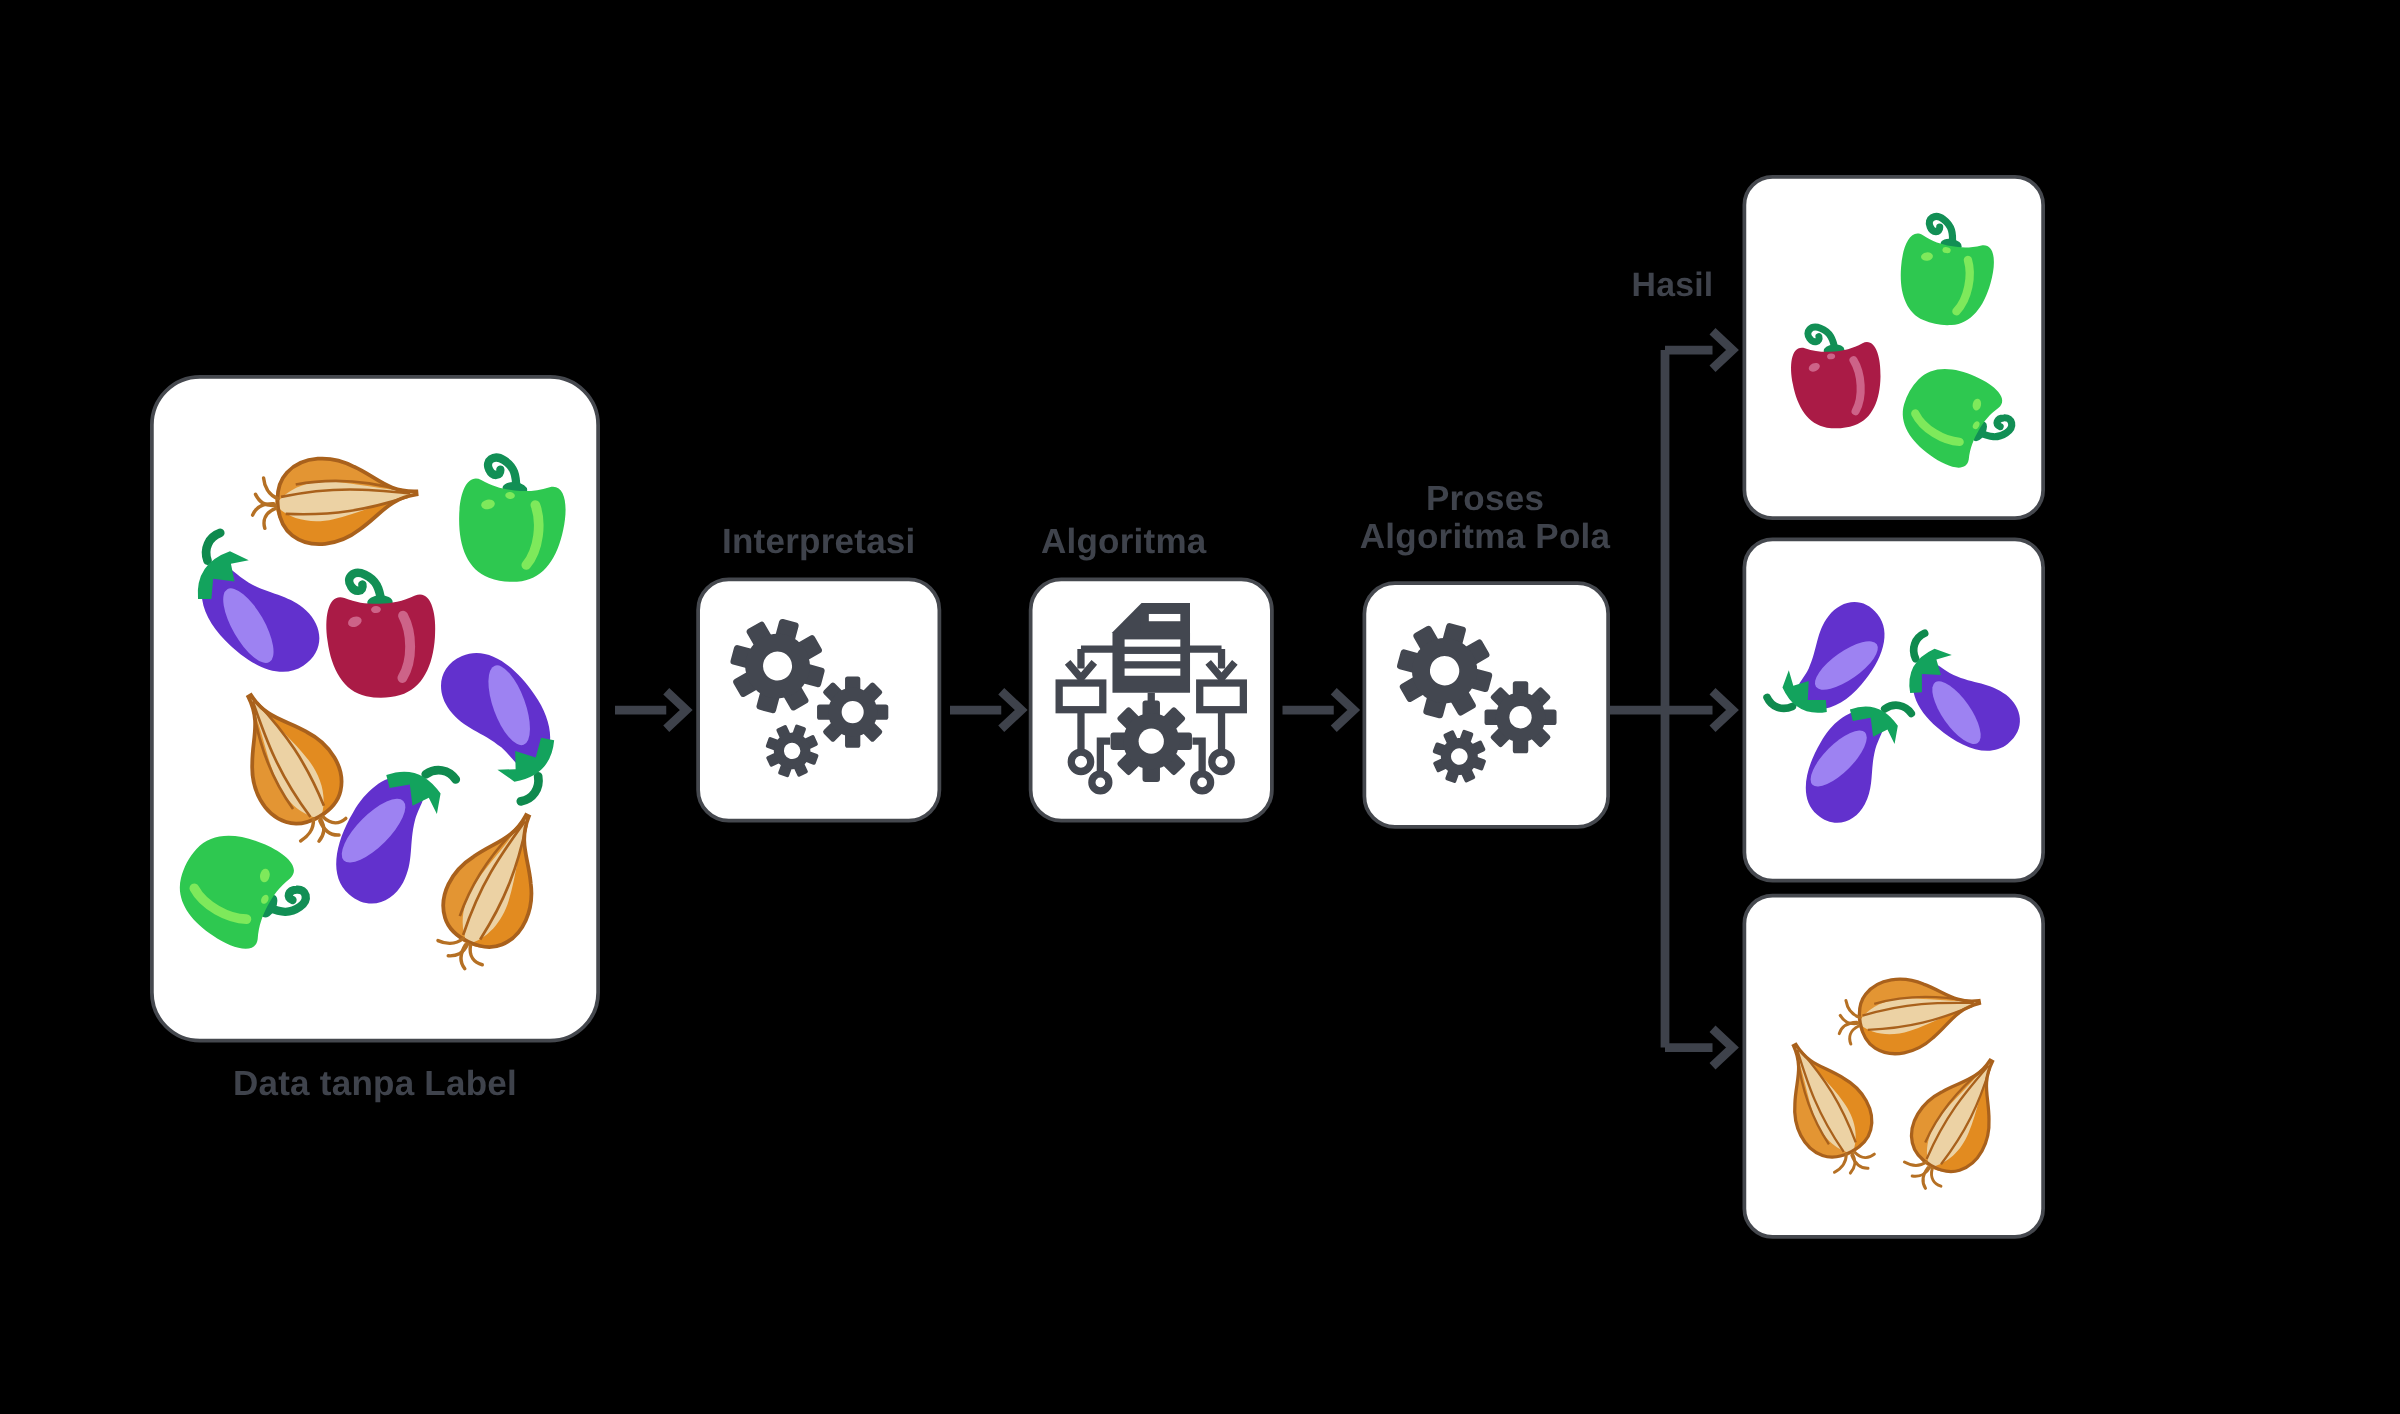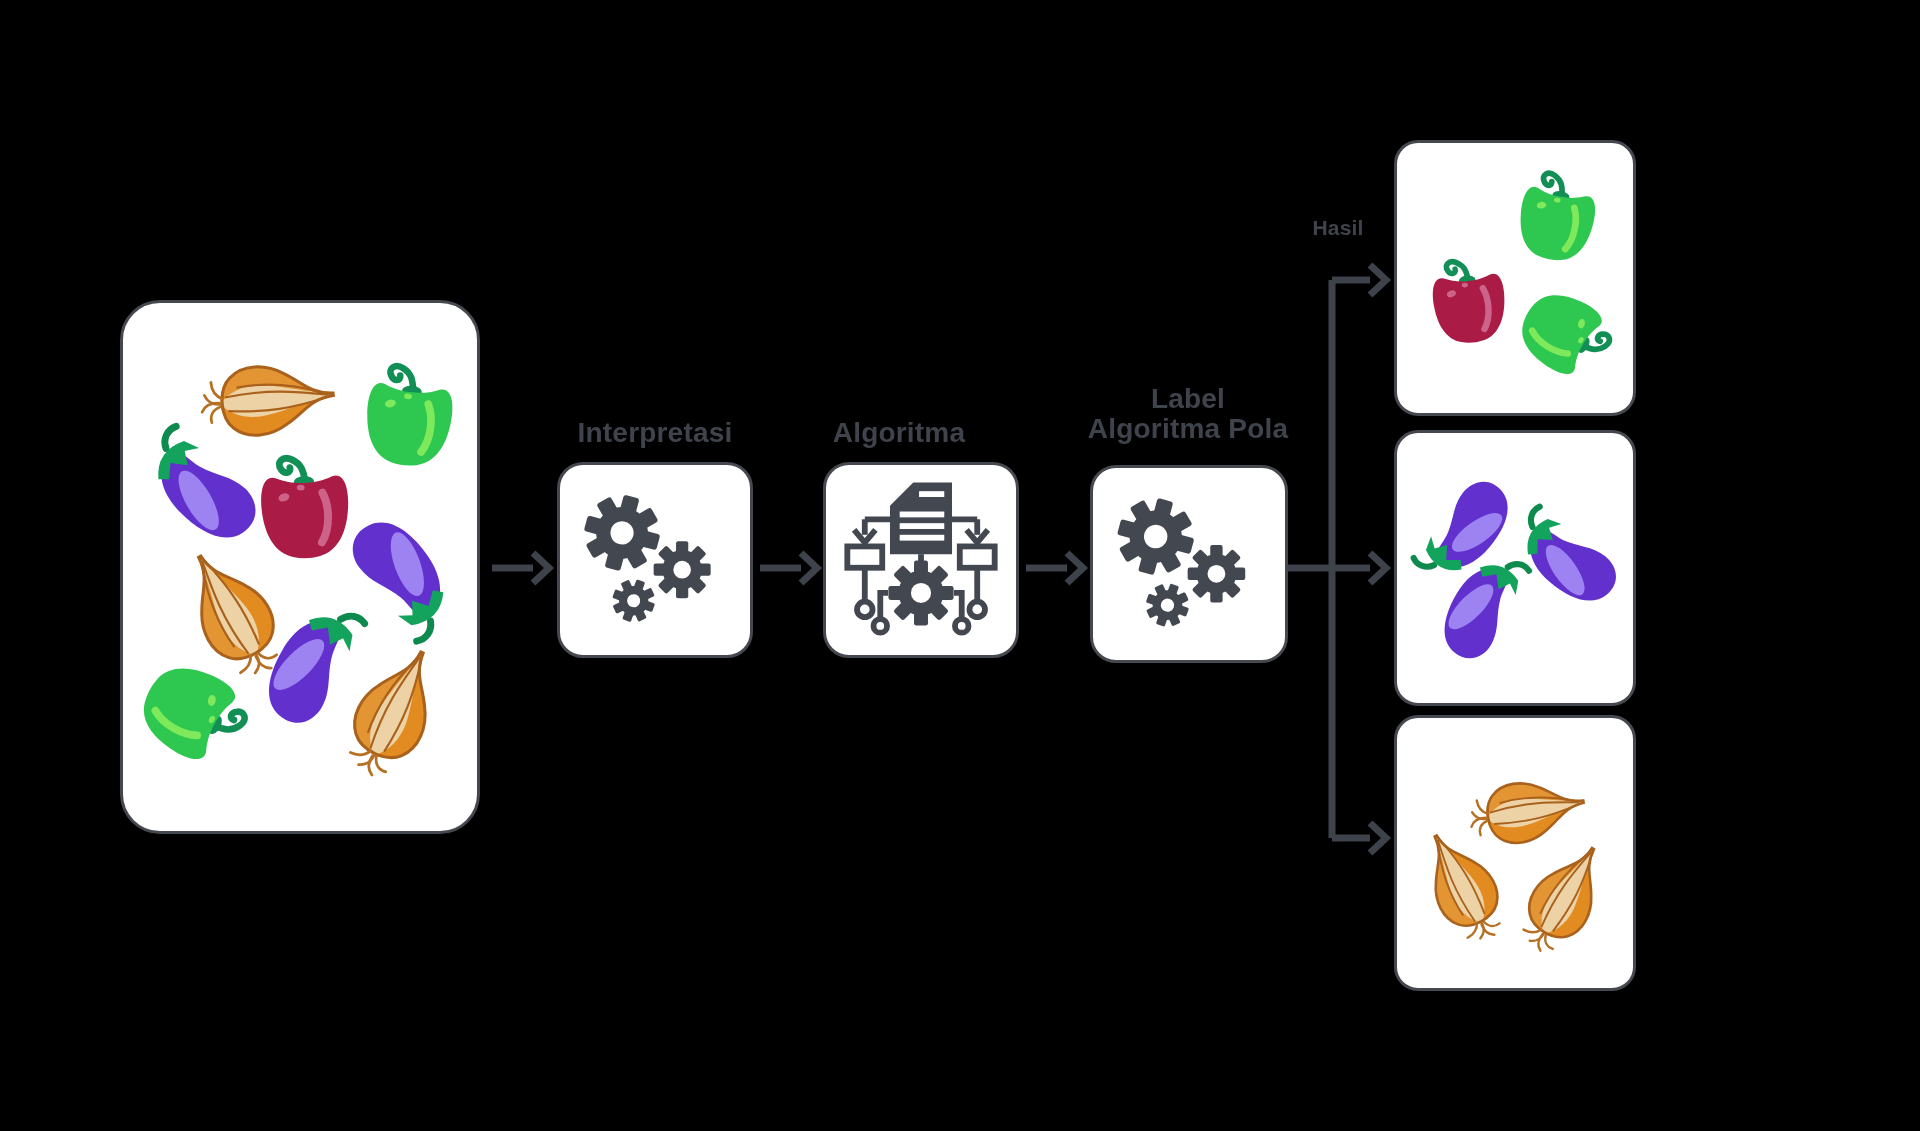--- a/index.html
+++ b/index.html
@@ -11,21 +11,21 @@
           text-align:center;letter-spacing:0.2px;}
   .arrow-layer{position:absolute;left:0;top:0;width:1920px;height:1131px;pointer-events:none;}
   #source-box{left:120px;top:300px;width:360px;height:534px;border-radius:40px;}
   #source-label{left:120px;top:852px;width:360px;}
   #step1-label{left:557px;top:418px;width:196px;}
   #step2-label{left:801px;top:418px;width:196px;}
   #step3-label{left:1073px;top:384px;width:230px;}
   #step1-box{left:557px;top:462px;width:196px;height:196px;border-radius:26px;}
   #step2-box{left:823px;top:462px;width:196px;height:196px;border-radius:26px;}
   #step3-box{left:1090px;top:465px;width:198px;height:198px;border-radius:26px;}
-  #hasil-label{left:1288px;top:213px;width:100px;font-size:21px;}
+  #hasil-label{left:1288px;top:213px;width:100px;font-size:27px;}
   .result-box{left:1394px;width:242px;height:276px;border-radius:24px;}
   #result-box-0{top:140px;}
   #result-box-1{top:430px;}
   #result-box-2{top:715px;}
   .icon-svg{position:absolute;inset:0;width:100%;height:100%;}
 </style>
 </head>
 <body>
 
 <svg width="0" height="0" style="position:absolute" aria-hidden="true">
@@ -135,37 +135,38 @@
         <use href="#veg-pepper-green" xlink:href="#veg-pepper-green" transform="translate(291 115) rotate(6) scale(1.12)"></use>
         <use href="#veg-eggplant" xlink:href="#veg-eggplant" transform="translate(85 192) rotate(-40) scale(1.18)"></use>
         <use href="#veg-pepper-red" xlink:href="#veg-pepper-red" transform="translate(185 208) rotate(-2) scale(1.15)"></use>
         <use href="#veg-eggplant" xlink:href="#veg-eggplant" transform="translate(280 270) rotate(150) scale(1.18)"></use>
         <use href="#veg-onion" xlink:href="#veg-onion" transform="translate(110 312) rotate(-30) scale(1.28)"></use>
         <use href="#veg-eggplant" xlink:href="#veg-eggplant" transform="translate(188 372) rotate(35) scale(1.18)"></use>
         <use href="#veg-pepper-green" xlink:href="#veg-pepper-green" transform="translate(70 415) rotate(118) scale(1.12)"></use>
         <use href="#veg-onion" xlink:href="#veg-onion" transform="translate(277 412) rotate(25) scale(1.28)"></use>
       </svg>
   </div>
+  <div class="dlabel" id="source-label">Data tanpa Label</div>
 
   <div class="dlabel" id="step1-label">Interpretasi</div>
   <div class="whitebox" id="step1-box">
     <svg class="icon-svg" viewBox="0 0 196 196">
       <use href="#icon-gears" xlink:href="#icon-gears"></use>
     </svg>
   </div>
 
   <div class="dlabel" id="step2-label">Algoritma</div>
   <div class="whitebox" id="step2-box">
     <svg class="icon-svg" viewBox="0 0 196 196">
       <use href="#icon-flowchart" xlink:href="#icon-flowchart"></use>
     </svg>
   </div>
 
   <div class="dlabel" id="step3-label">
-    <div>Label</div>
+    <div>Proses</div>
     <div>Algoritma Pola</div>
   </div>
   <div class="whitebox" id="step3-box">
     <svg class="icon-svg" viewBox="0 0 196 196">
       <use href="#icon-gears" xlink:href="#icon-gears"></use>
     </svg>
   </div>
 
   <div class="dlabel" id="hasil-label">Hasil</div>
 

